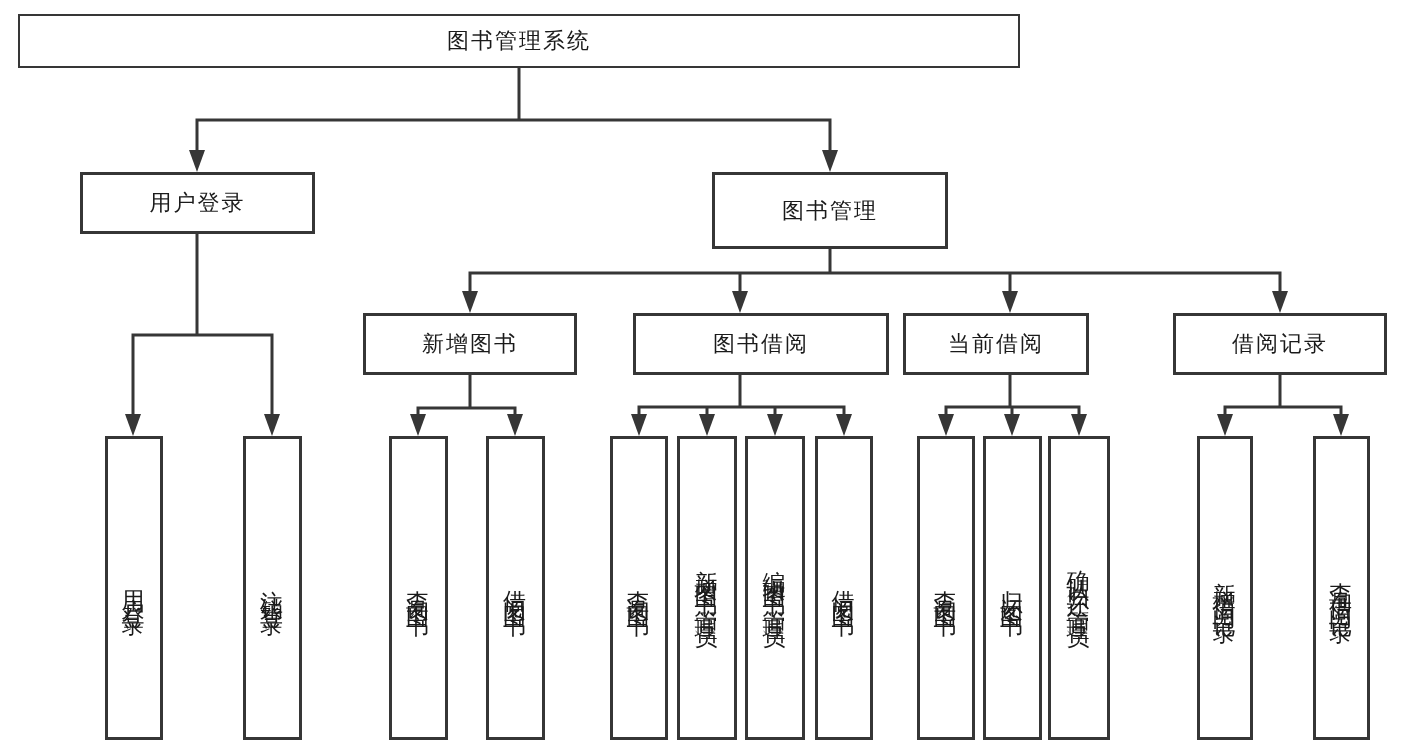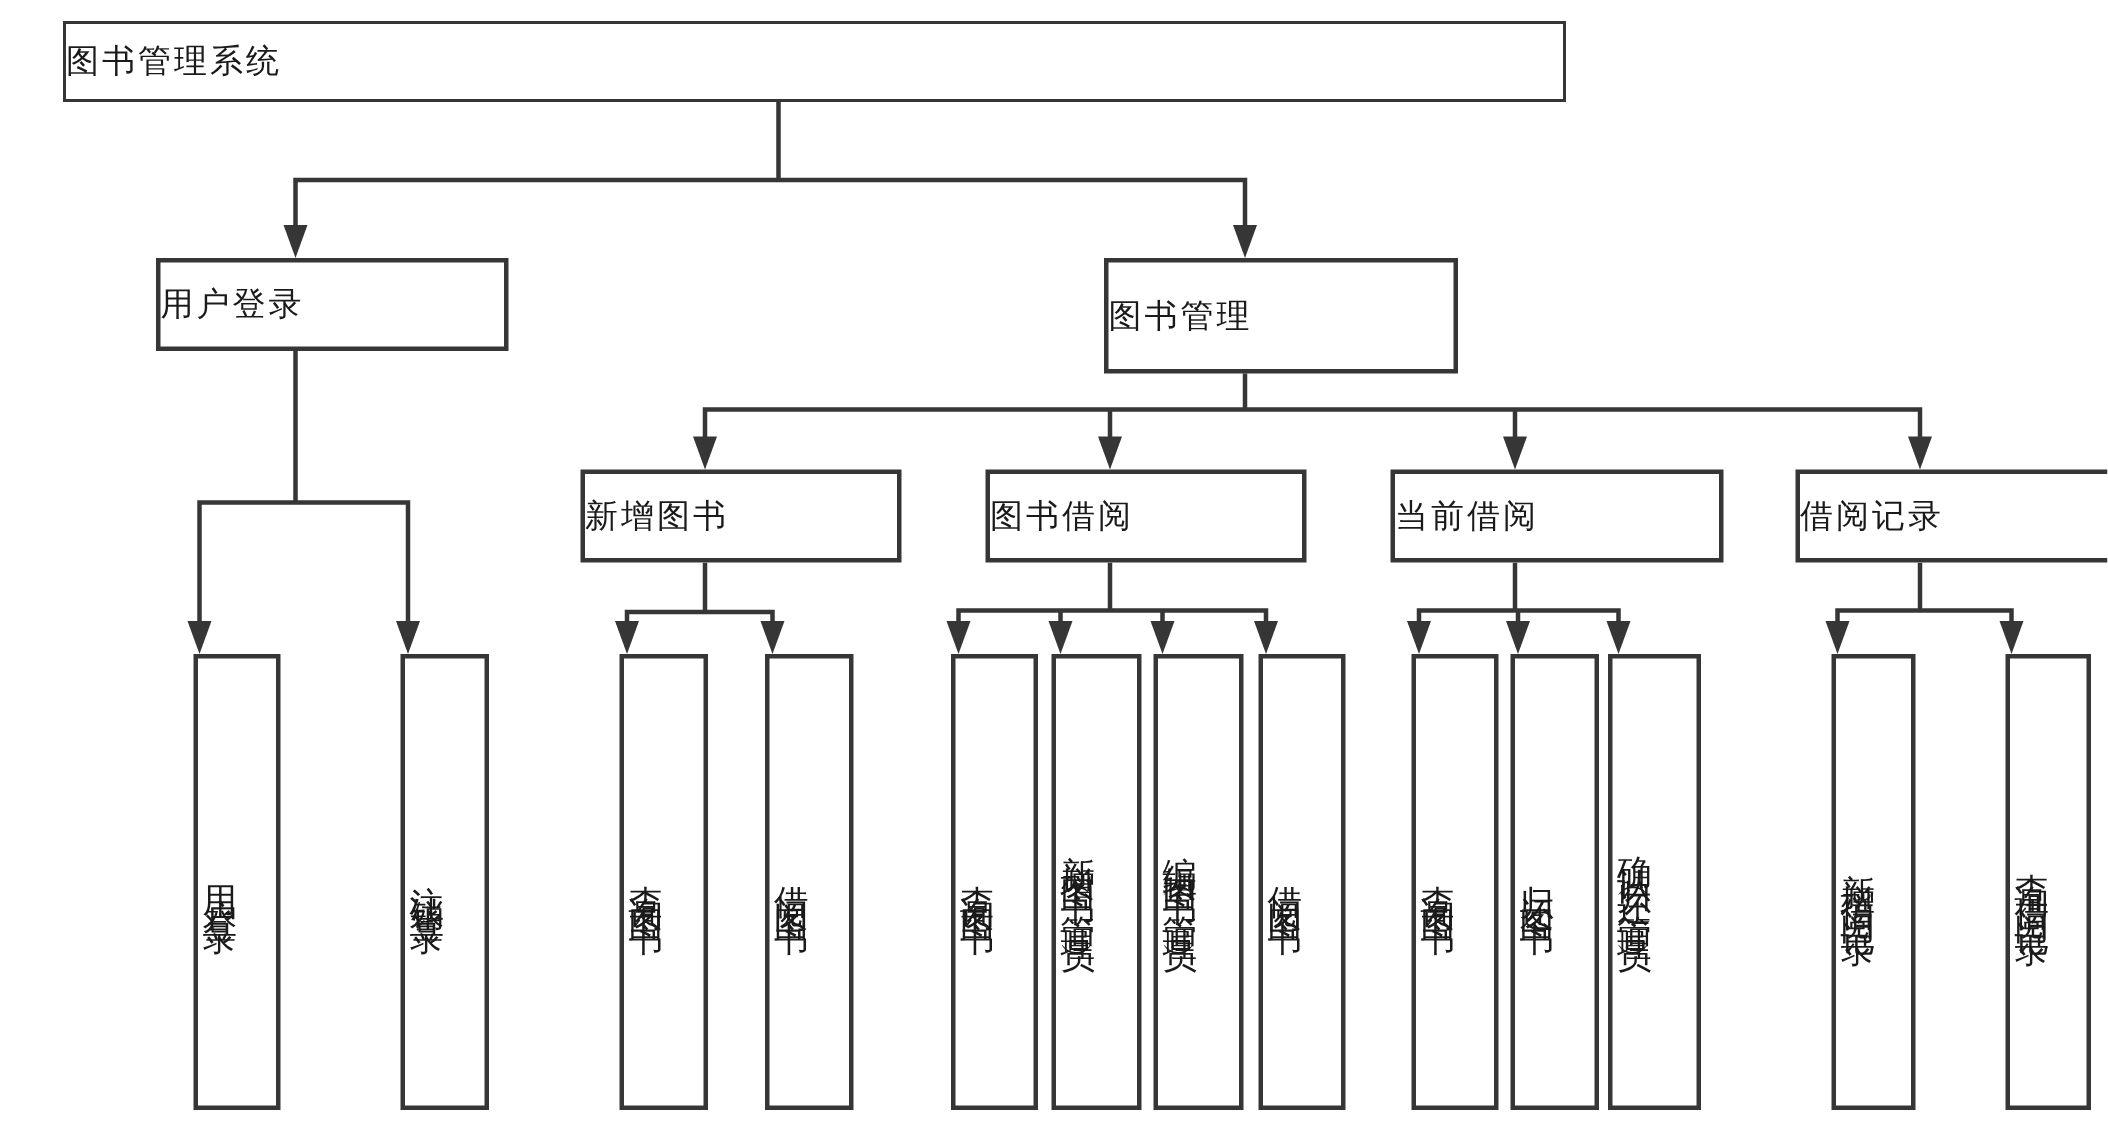--- a/index.html
+++ b/index.html
@@ -20,22 +20,21 @@
   .connector { position: absolute; left: 0; top: 0; width: 1405px; height: 747px; }
   .connector path { stroke: var(--line); stroke-width: 3; fill: none; }
   .connector polygon { fill: var(--line); stroke: none; }
   .box-h, .box-v {
     position: absolute;
     box-sizing: border-box;
     background: var(--background);
     border: 3px solid var(--line);
     display: flex;
     align-items: center;
-    justify-content: flex-start;
-    margin-left: 24px;
+    justify-content: center;
   }
   .box-h span {
     font-size: 22px;
     color: var(--text);
     letter-spacing: 2px;
     white-space: nowrap;
   }
   .box-v span {
     writing-mode: vertical-rl;
     text-orientation: mixed;
@@ -101,24 +100,24 @@
   <div class="box-h" style="left:80px;top:172px;width:235px;height:62px">
     <span>用户登录</span>
   </div>
   <div class="box-h" style="left:712px;top:172px;width:236px;height:77px">
     <span>图书管理</span>
   </div>
 
   <div class="box-h" style="left:363px;top:313px;width:214px;height:62px">
     <span>新增图书</span>
   </div>
-  <div class="box-h" style="left:633px;top:313px;width:214px;height:62px">
+  <div class="box-h" style="left:633px;top:313px;width:256px;height:62px">
     <span>图书借阅</span>
   </div>
-  <div class="box-h" style="left:903px;top:313px;width:222px;height:62px">
+  <div class="box-h" style="left:903px;top:313px;width:186px;height:62px">
     <span>当前借阅</span>
   </div>
   <div class="box-h" style="left:1173px;top:313px;width:214px;height:62px">
     <span>借阅记录</span>
   </div>
 
   <div class="box-v" style="left:105px;top:436px;width:58px;height:304px">
     <span>用户登录</span>
   </div>
   <div class="box-v" style="left:243px;top:436px;width:59px;height:304px">

